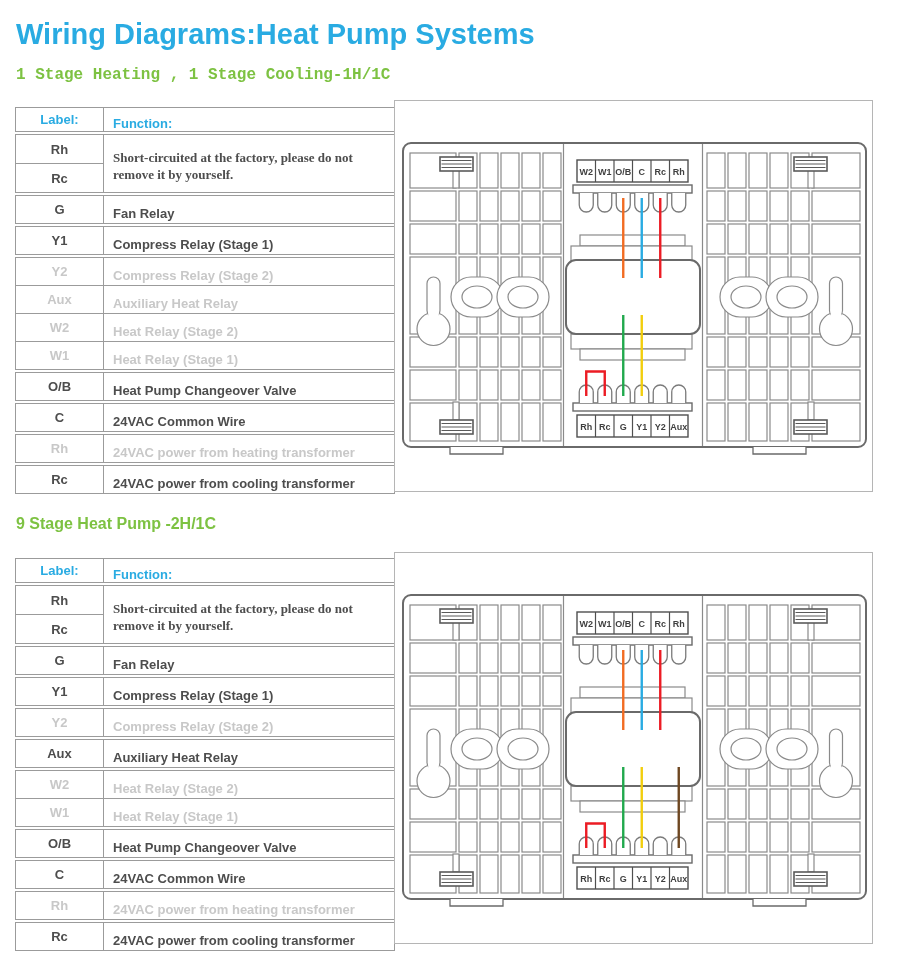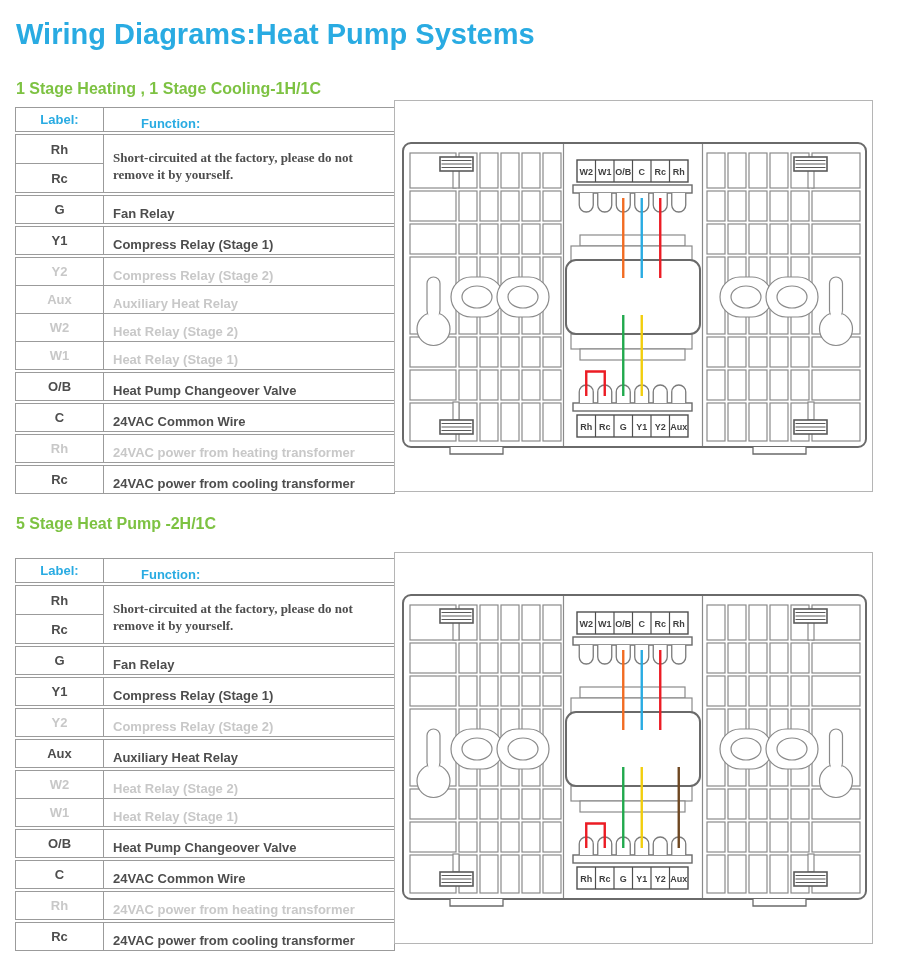--- a/index.html
+++ b/index.html
@@ -1,26 +1,26 @@
 <!DOCTYPE html>
 <html><head>
 <meta charset="utf-8">
 <style>
   html,body{margin:0;padding:0;background:#fff;}
   body{width:899px;height:977px;position:relative;overflow:hidden;
        font-family:"Liberation Sans",sans-serif;}
   .h1{position:absolute;left:16px;top:18px;font-size:29px;font-weight:bold;color:#29ABE2;}
   .h2{position:absolute;left:16px;font-size:16px;font-weight:bold;color:#7DC242;}
-  .h2.s1{top:80px;}
+  .h2.s1{top:66px;font-family:Liberation Mono, monospace;}
   .h2.s2{top:515px;}
   .tbl{position:absolute;left:15px;width:380px;font-weight:bold;font-size:13px;color:#4D4D4D;}
   .tbl.s1{top:107px;}
   .tbl.s2{top:558px;}
   .t-row{display:flex;border:1px solid #9B9B9B;height:27px;background:#fff;}
-  .t-row.hd{height:23px;color:#29ABE2;gap:28px;}
+  .t-row.hd{height:23px;color:#29ABE2;}
   .t-row.em{margin-top:2px;}
   .t-row.flat{margin-top:-1px;}
   .t-label{width:87px;flex:none;border-right:1px solid #9B9B9B;display:flex;align-items:center;justify-content:center;}
   .t-func{flex:1;display:flex;align-items:center;padding-left:9px;padding-right:2px;margin-top:7px;}
   .t-group{display:flex;border:1px solid #9B9B9B;margin-top:2px;background:#fff;}
   .t-group .labels{width:87px;flex:none;border-right:1px solid #9B9B9B;}
   .t-group .labels div{height:28px;display:flex;align-items:center;justify-content:center;}
   .t-group .labels div + div{border-top:1px solid #9B9B9B;}
   .t-group .t-func{line-height:1.3;font-family:Liberation Serif, serif;}
   .muted{color:#C8C8C8;}
@@ -256,21 +256,21 @@
     <line x1="257" y1="315" x2="257" y2="337" stroke="#4F4F4F" stroke-width="1.2"></line>
     <line x1="275.5" y1="315" x2="275.5" y2="337" stroke="#4F4F4F" stroke-width="1.2"></line>
     <text x="192.25" y="329.8" text-anchor="middle" font-size="9" font-weight="bold" font-family="&quot;Liberation Sans&quot;,sans-serif" fill="#3F3F3F">Rh</text>
     <text x="210.75" y="329.8" text-anchor="middle" font-size="9" font-weight="bold" font-family="&quot;Liberation Sans&quot;,sans-serif" fill="#3F3F3F">Rc</text>
     <text x="229.25" y="329.8" text-anchor="middle" font-size="9" font-weight="bold" font-family="&quot;Liberation Sans&quot;,sans-serif" fill="#3F3F3F">G</text>
     <text x="247.75" y="329.8" text-anchor="middle" font-size="9" font-weight="bold" font-family="&quot;Liberation Sans&quot;,sans-serif" fill="#3F3F3F">Y1</text>
     <text x="266.25" y="329.8" text-anchor="middle" font-size="9" font-weight="bold" font-family="&quot;Liberation Sans&quot;,sans-serif" fill="#3F3F3F">Y2</text>
     <text x="284.75" y="329.8" text-anchor="middle" font-size="9" font-weight="bold" font-family="&quot;Liberation Sans&quot;,sans-serif" fill="#3F3F3F">Aux</text>
   </svg>
 
-<div class="h2 s2">5 Stage Heat Pump -2H/1C</div>
+<div class="h2 s2">9 Stage Heat Pump -2H/1C</div>
 <div class="tbl s2">
     <div class="t-row hd">
       <div class="t-label">Label:</div>
       <div class="t-func">Function:</div>
     </div>
     <div class="t-group">
       <div class="labels">
         <div>Rh</div>
         <div>Rc</div>
       </div>

